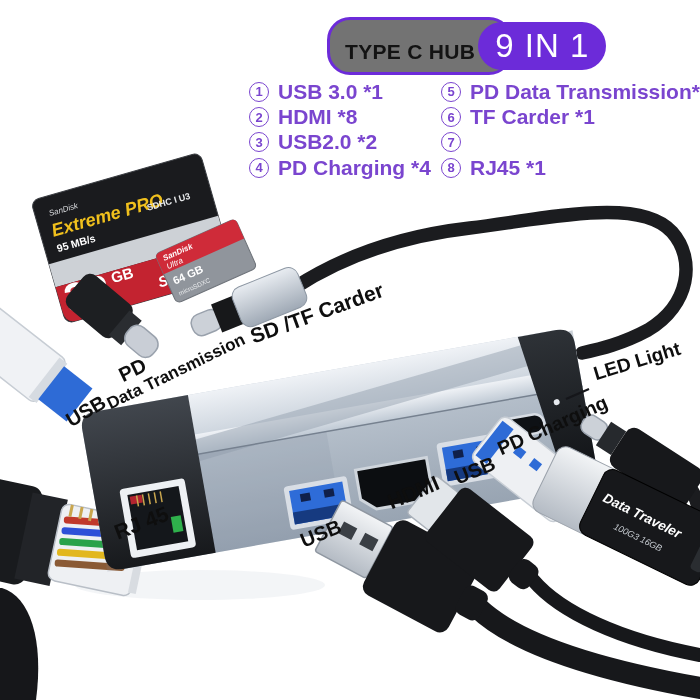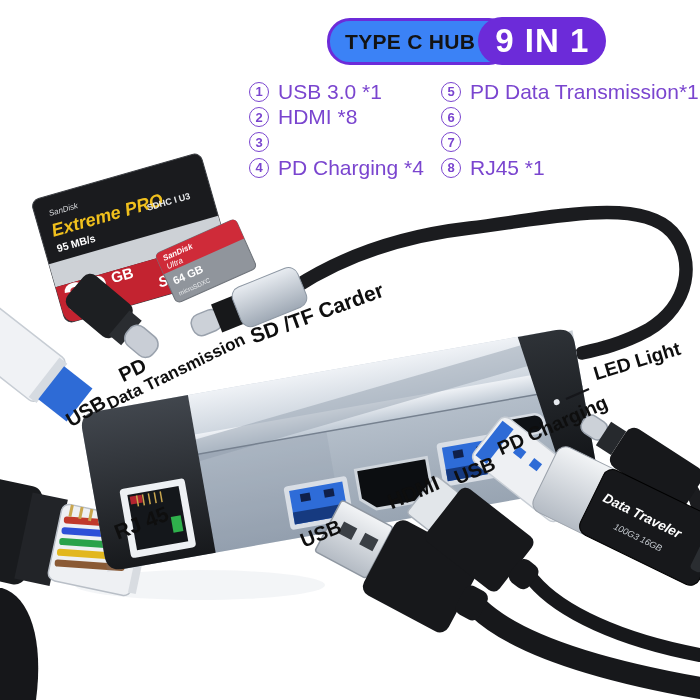--- a/index.html
+++ b/index.html
@@ -1,35 +1,35 @@
 <!DOCTYPE html>
 <html><head>
 <meta charset="utf-8">
 <style>
   html,body{margin:0;padding:0;background:#ffffff;}
   .stage{position:relative;width:700px;height:700px;background:#fff;overflow:hidden;
          font-family:"Liberation Sans",sans-serif;}
   .scene{position:absolute;left:0;top:0;z-index:1;}
   
   .badge{position:absolute;left:327px;top:17px;display:flex;align-items:center;z-index:3;}
-  .badge-left{background:#3b82f6;border:3px solid #6c2bd9;border-radius:23px;height:40px;
-      display:flex;align-items:center;padding:1px 34px 0 15px;font-weight:bold;font-size:21px;
+  .badge-left{background:#737373;border:3px solid #6c2bd9;border-radius:23px;height:40px;
+      display:flex;align-items:center;padding:12px 34px 0 15px;font-weight:bold;font-size:21px;
       color:#131313;letter-spacing:.3px;}
   .badge-right{margin-left:-34px;background:#6c2bd9;border-radius:25px;height:48px;
-      display:flex;align-items:center;padding:0 17px;color:#fff;font-weight:bold;font-size:33px;
+      display:flex;align-items:center;padding:0 17px;color:#fff;font-weight:normal;font-size:33px;
       letter-spacing:1px;}
   
   .col{position:absolute;display:flex;flex-direction:column;z-index:3;}
   .col1{left:249px;top:79px;}
   .col2{left:441px;top:79px;}
   .feat{display:flex;align-items:center;gap:9px;height:25.4px;}
   .feat .num{width:20px;height:20px;border:1.7px solid #7a45cf;border-radius:50%;
       color:#7a45cf;font-size:13px;display:flex;align-items:center;justify-content:center;
       font-weight:600;flex:none;box-sizing:border-box;}
-  .feat .lbl{color:#7a45cf;font-weight:normal;font-size:21px;white-space:nowrap;}
+  .feat .lbl{color:#7a45cf;font-weight:bold;font-size:21px;white-space:nowrap;}
   
   .co{position:absolute;color:#0e0e0e;font-weight:bold;white-space:nowrap;
       transform-origin:0 0;z-index:3;}
   .co-sdtf{left:247px;top:326px;font-size:21px;transform:rotate(-20deg);}
   .co-pd{left:115px;top:366px;font-size:20px;transform:rotate(-26deg);}
   .co-dt{left:104px;top:396px;font-size:17px;transform:rotate(-26deg);}
   .co-usbL{left:62px;top:412px;font-size:20px;transform:rotate(-30deg);}
   .co-rj45{left:111px;top:522px;font-size:21px;transform:rotate(-21deg);}
   .co-usb1{left:297px;top:531px;font-size:20px;transform:rotate(-22deg);}
   .co-hdmi{left:384px;top:492px;font-size:21px;transform:rotate(-23deg);}
@@ -239,33 +239,35 @@
     <div class="feat">
       <span class="num">1</span>
       <span class="lbl">USB 3.0 *1</span>
     </div>
     <div class="feat">
       <span class="num">2</span>
       <span class="lbl">HDMI *8</span>
     </div>
     <div class="feat">
       <span class="num">3</span>
+      <span class="lbl">USB2.0 *2</span>
     </div>
     <div class="feat">
       <span class="num">4</span>
       <span class="lbl">PD Charging *4</span>
     </div>
   </div>
   <div class="col col2">
     <div class="feat">
       <span class="num">5</span>
       <span class="lbl">PD Data Transmission*1</span>
     </div>
     <div class="feat">
       <span class="num">6</span>
+      <span class="lbl">TF Carder *1</span>
     </div>
     <div class="feat">
       <span class="num">7</span>
     </div>
     <div class="feat">
       <span class="num">8</span>
       <span class="lbl">RJ45 *1</span>
     </div>
   </div>
 

